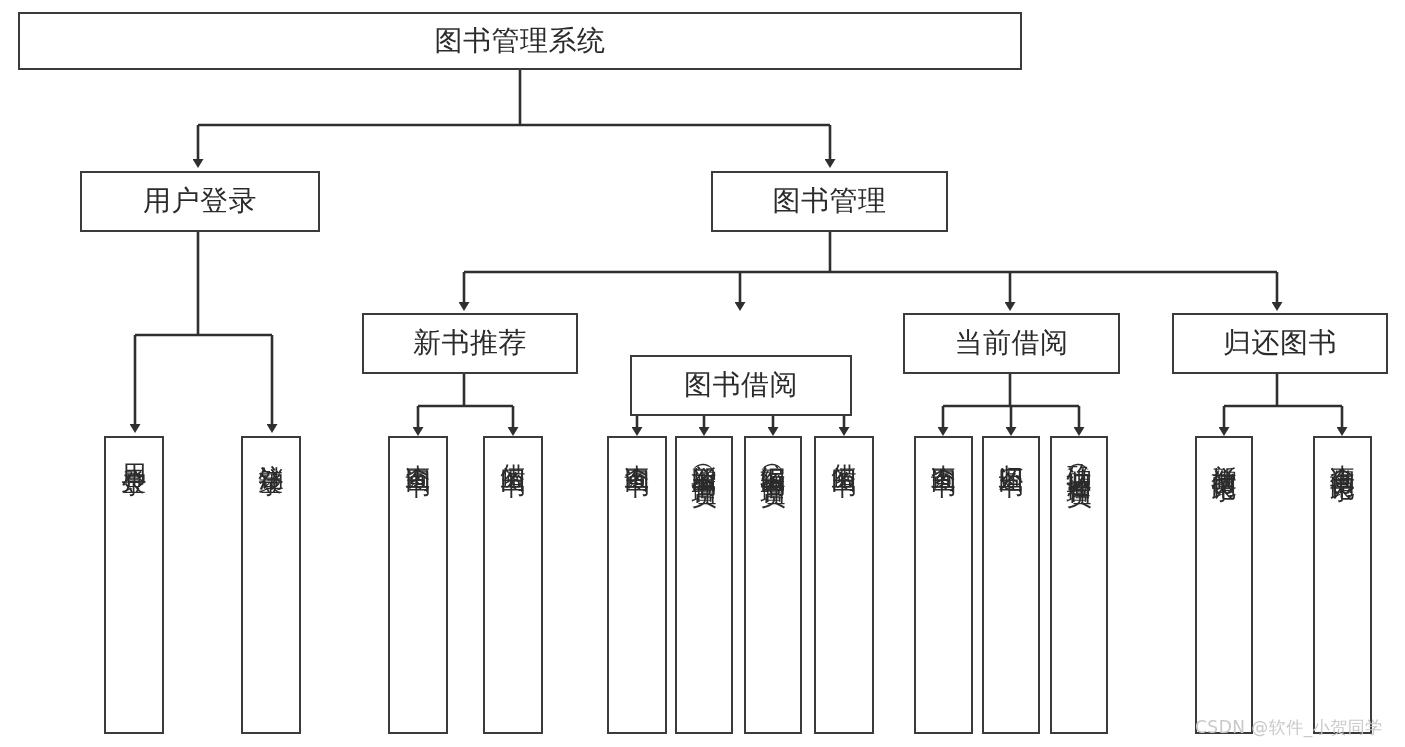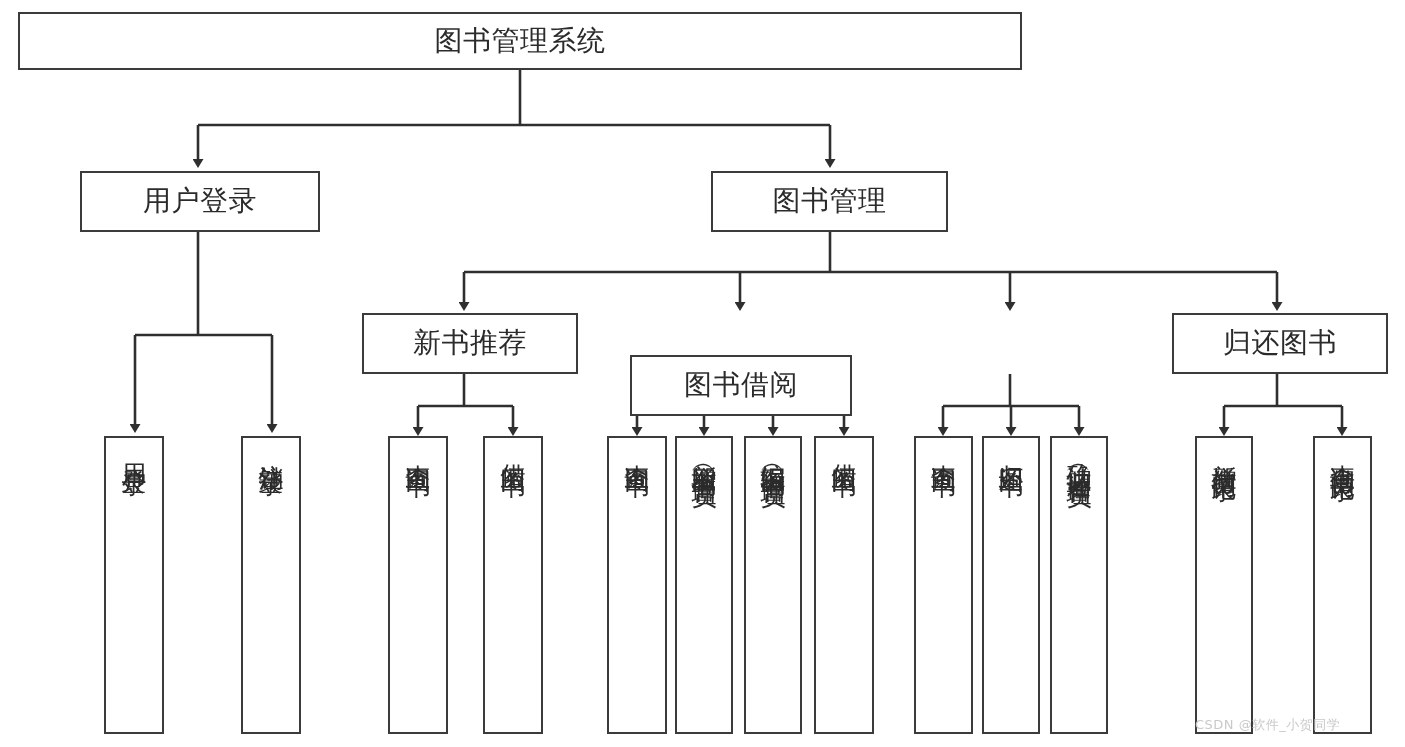--- a/index.html
+++ b/index.html
@@ -49,21 +49,21 @@
     padding-top: 6px;
   }
   .node.vert .lbl {
     writing-mode: vertical-rl;
     text-orientation: upright;
     font-size: 25px;
     letter-spacing: 3px;
   }
   .watermark {
     position: absolute;
-    font-size: 13px;
+    font-size: 17px;
     color: #c9c9c9;
     white-space: nowrap;
     letter-spacing: 0.5px;
   }
 </style>
 </head>
 <body>
 
 <div id="canvas">
 
@@ -127,20 +127,23 @@
   <div class="node horiz" style="left:711px; top:171px; width:237px; height:61px;">
     <span class="lbl">图书管理</span>
   </div>
 
   <div class="node horiz" style="left:362px; top:313px; width:216px; height:61px;">
     <span class="lbl">新书推荐</span>
   </div>
   <div class="node horiz" style="left:630px; top:313px; width:222px; height:61px;margin-top:42px;">
     <span class="lbl">图书借阅</span>
   </div>
+  <div class="node horiz" style="left:903px; top:313px; width:217px; height:61px;">
+    <span class="lbl">当前借阅</span>
+  </div>
   <div class="node horiz" style="left:1172px; top:313px; width:216px; height:61px;">
     <span class="lbl">归还图书</span>
   </div>
 
   <div class="node vert" style="left:104px; top:436px; width:60px; height:298px;">
     <span class="lbl">用户登录</span>
   </div>
   <div class="node vert" style="left:241px; top:436px; width:60px; height:298px;">
     <span class="lbl">注销登录</span>
   </div>

